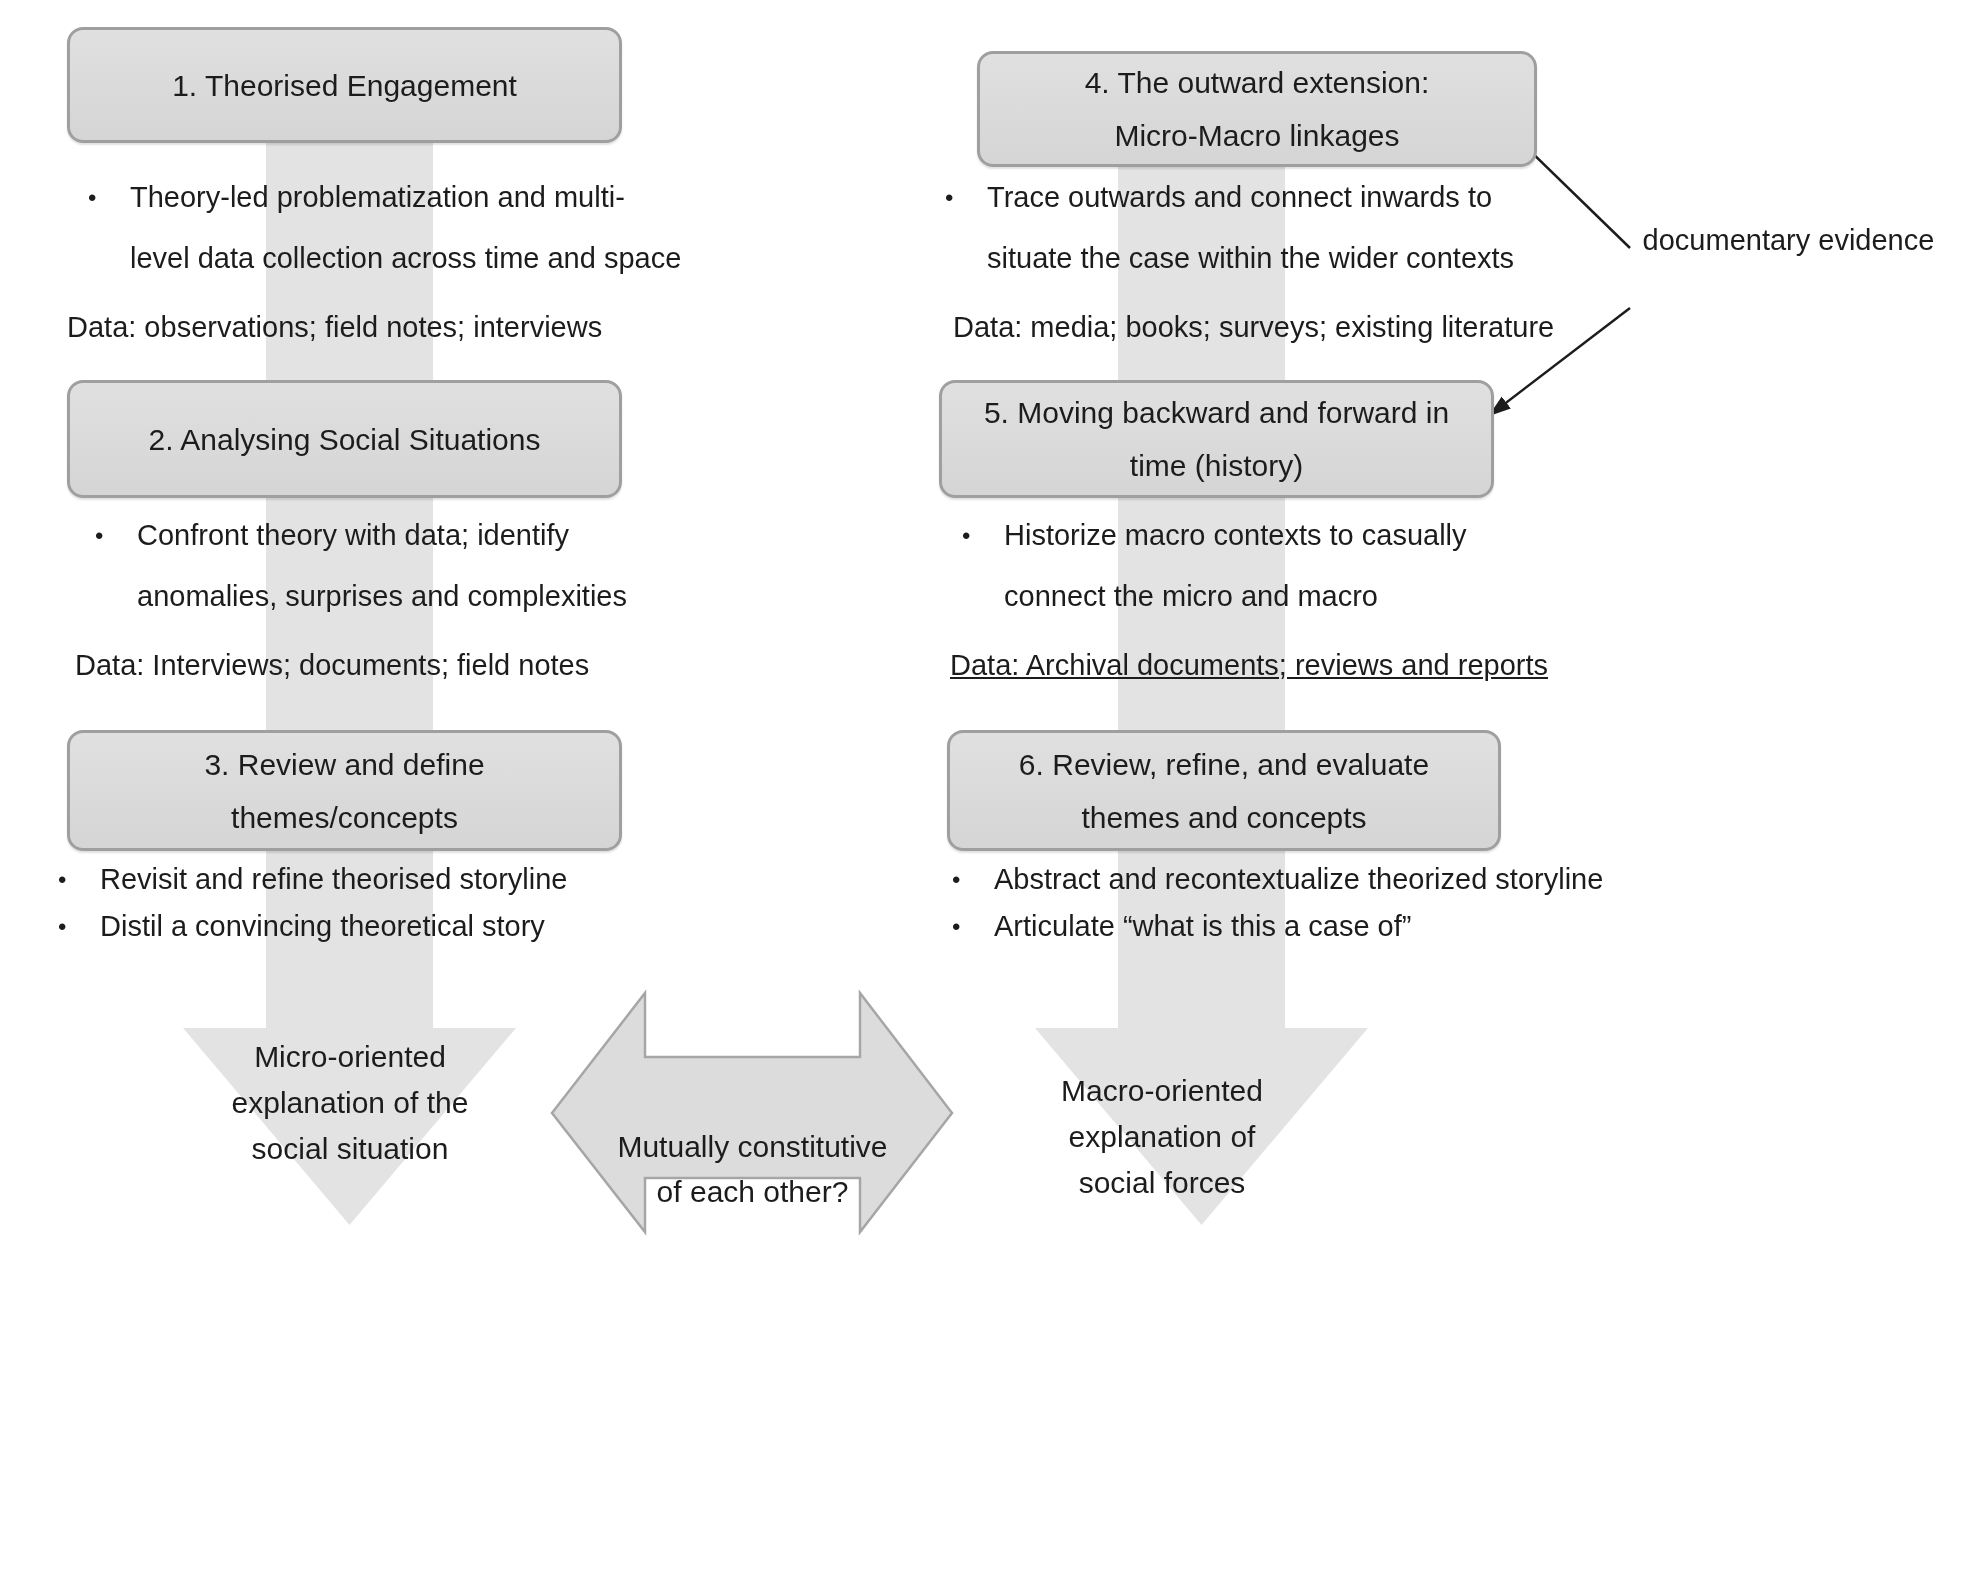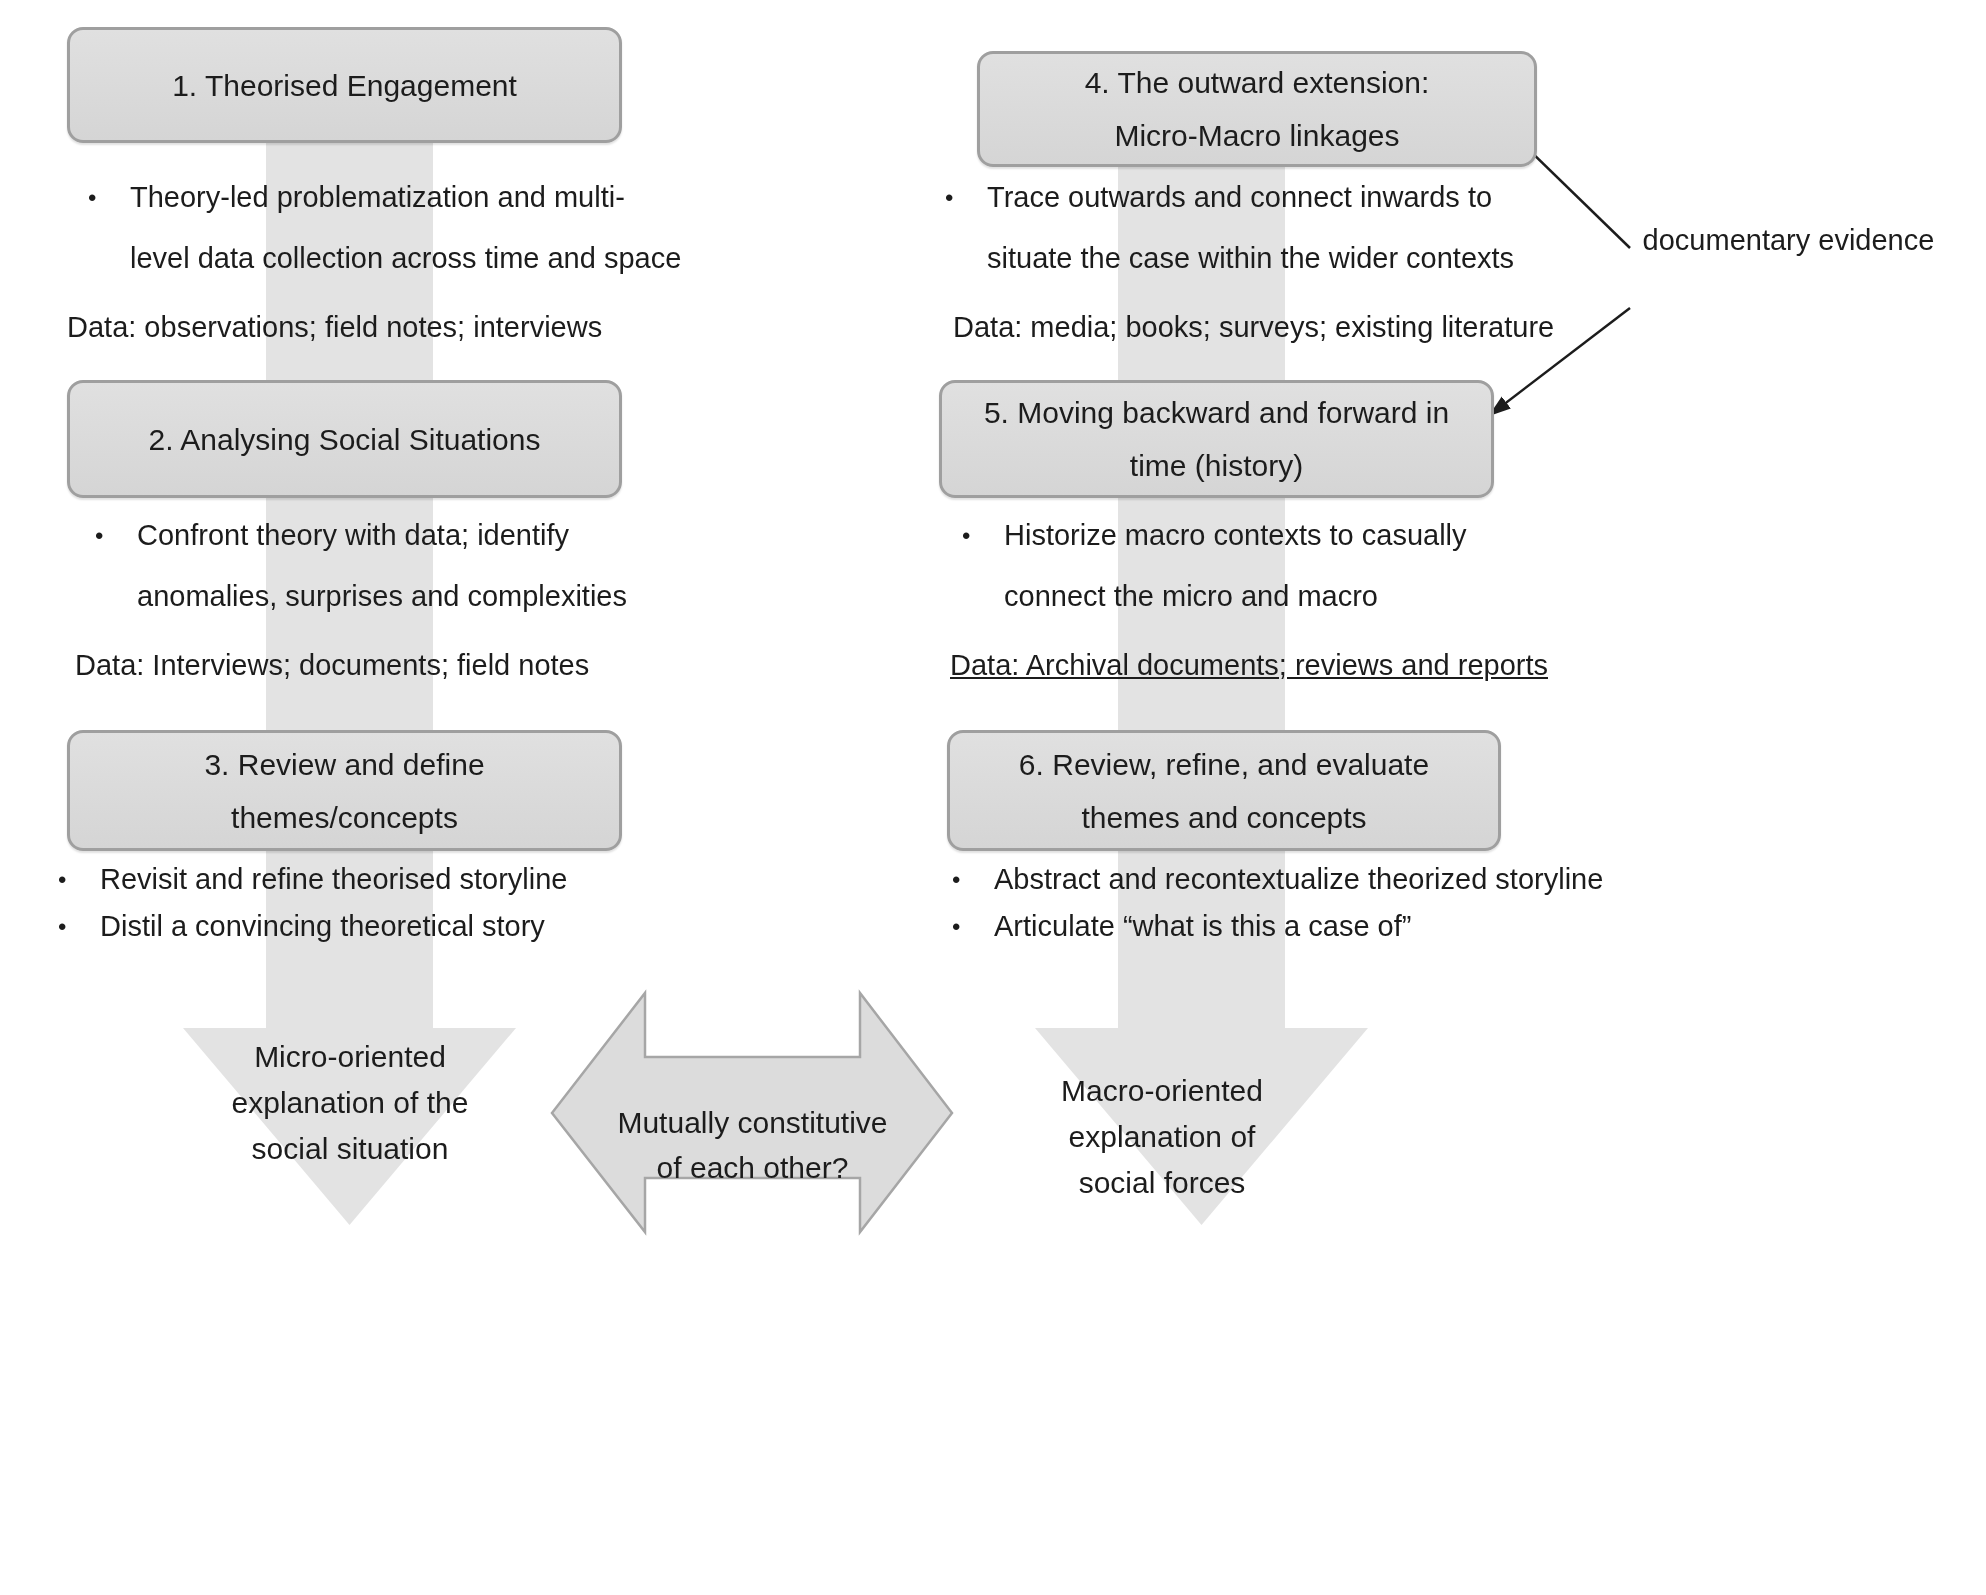--- a/index.html
+++ b/index.html
@@ -157,21 +157,21 @@
 
   <div class="outcome" style="left:992px; top:1032px; width:340px;margin-top:36px;">
     <span class="oline">Macro-oriented</span>
     <span class="oline">explanation of</span>
     <span class="oline">social forces</span>
   </div>
 
   <svg class="center-arrow-svg" style="left:545px; top:985px;" width="414" height="255" viewBox="0 0 414 255">
     <polygon points="7,128 100,8 100,72 315,72 315,8 407,128 315,247 315,193 100,193 100,247"></polygon>
   </svg>
-  <div class="center-label" style="left:570px; top:1100px; width:365px;">
+  <div class="center-label" style="left:570px; top:1124px; width:365px;">
     <span class="oline">Mutually constitutive</span>
     <span class="oline">of each other?</span>
   </div>
 
   <div class="annotation-label" style="left:1616px; top:216px; width:345px;">
     <span class="oline">documentary evidence</span>
   </div>
 
   <svg class="ann-arrows" style="left:1450px; top:80px;" width="220" height="360" viewBox="0 0 220 360">
     <defs>

